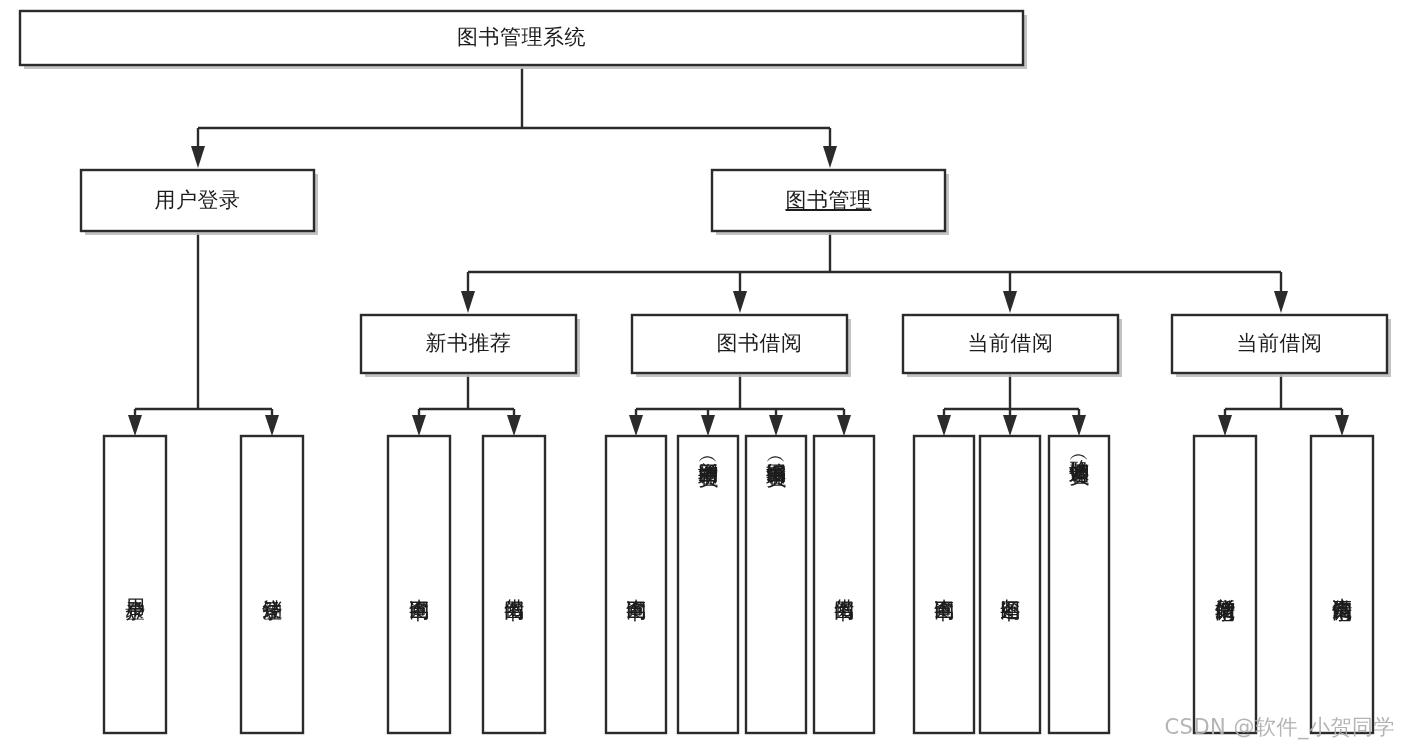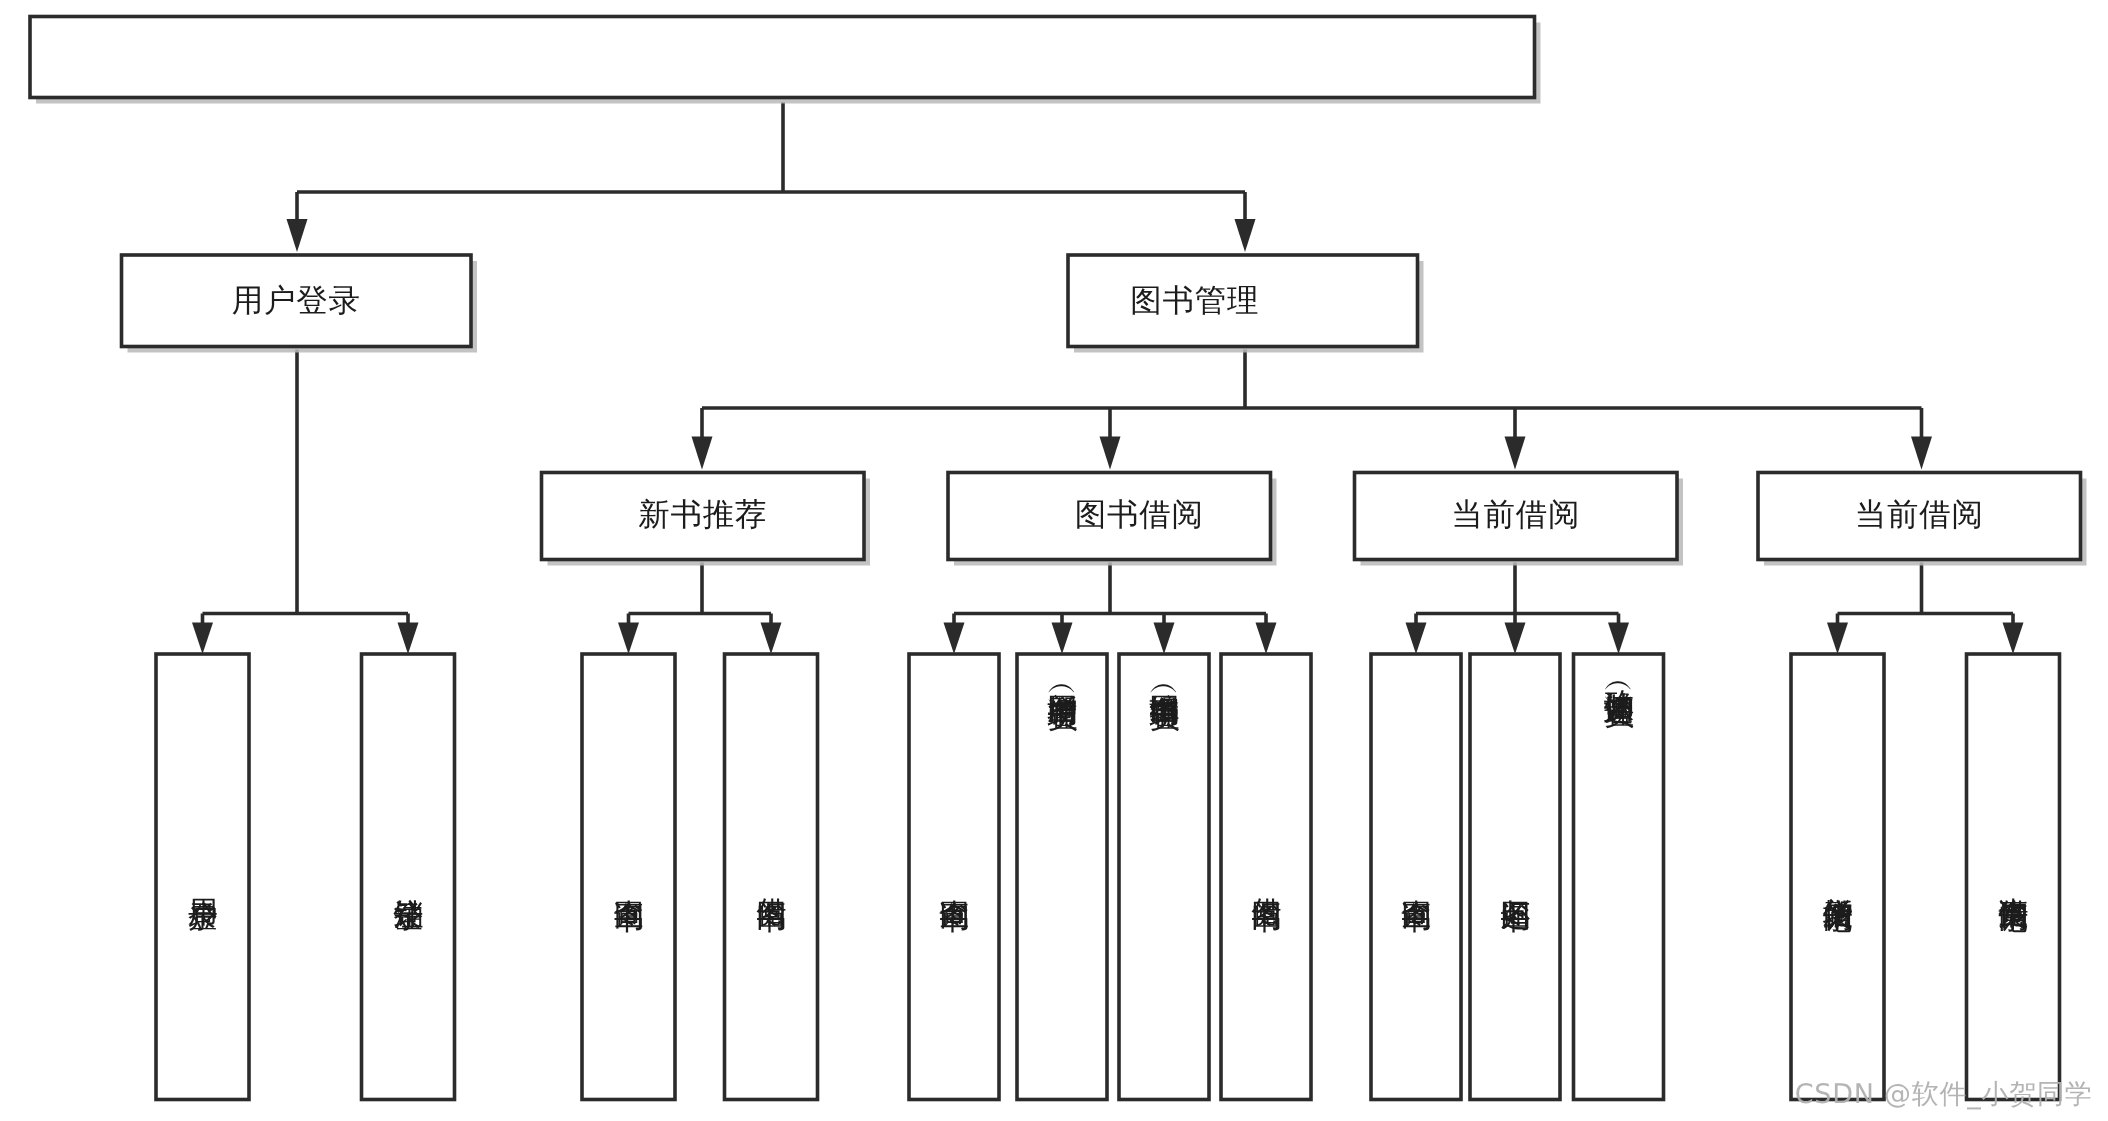--- a/index.html
+++ b/index.html
@@ -68,21 +68,21 @@
     text-orientation: upright;
     letter-spacing: 1px;
     white-space: nowrap;
     pointer-events: none;
   }
   .watermark {
     position: absolute;
     right: 10px;
     bottom: 6px;
     color: #b0b0b0;
-    font-size: 18px;
+    font-size: 21px;
     letter-spacing: 0.5px;
     white-space: nowrap;
     opacity: 0.95;
   }
 </style>
 </head>
 <body>
 
 <div id="diagram-root">
 
@@ -194,23 +194,24 @@
     <rect class="node-box" x="814" y="436" width="60" height="297"></rect>
 
     <rect class="node-box" x="914" y="436" width="60" height="297"></rect>
     <rect class="node-box" x="980" y="436" width="60" height="297"></rect>
     <rect class="node-box" x="1049" y="436" width="60" height="297"></rect>
 
     <rect class="node-box" x="1194" y="436" width="62" height="297"></rect>
     <rect class="node-box" x="1311" y="436" width="62" height="297"></rect>
   </svg>
 
+  <div class="node-label-h" style="left:20px; top:11px; width:1003px; height:54px;">图书管理系统</div>
 
   <div class="node-label-h" style="left:81px; top:170px; width:233px; height:61px;">用户登录</div>
-  <div class="node-label-h" style="left:680px; top:170px; width:233px; height:61px;">图书管理</div>
+  <div class="node-label-h" style="left:712px; top:170px; width:233px; height:61px;text-decoration:underline;">图书管理</div>
 
   <div class="node-label-h" style="left:361px; top:315px; width:215px; height:58px;">新书推荐</div>
   <div class="node-label-h" style="left:652px; top:315px; width:215px; height:58px;">图书借阅</div>
   <div class="node-label-h" style="left:903px; top:315px; width:215px; height:58px;text-align:right;">当前借阅</div>
   <div class="node-label-h" style="left:1172px; top:315px; width:215px; height:58px;">当前借阅</div>
 
   <div class="node-label-v" style="left:104px; top:436px; width:62px; height:297px;">用户登录</div>
   <div class="node-label-v" style="left:241px; top:436px; width:62px; height:297px;">注销登录</div>
 
   <div class="node-label-v" style="left:388px; top:436px; width:62px; height:297px;">查询图书</div>

